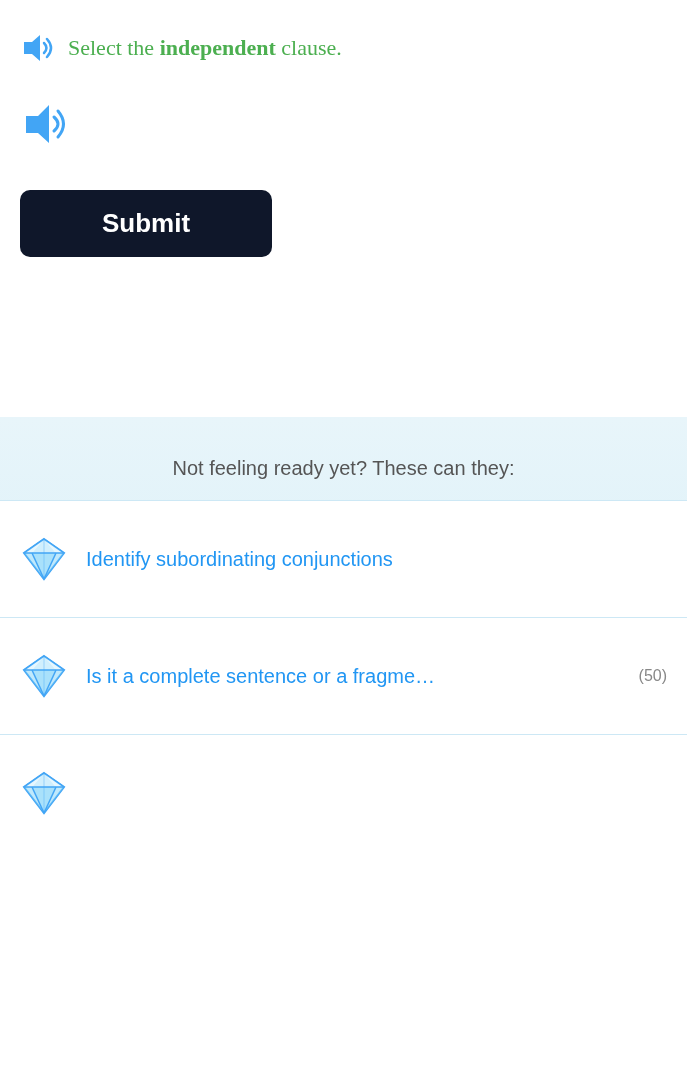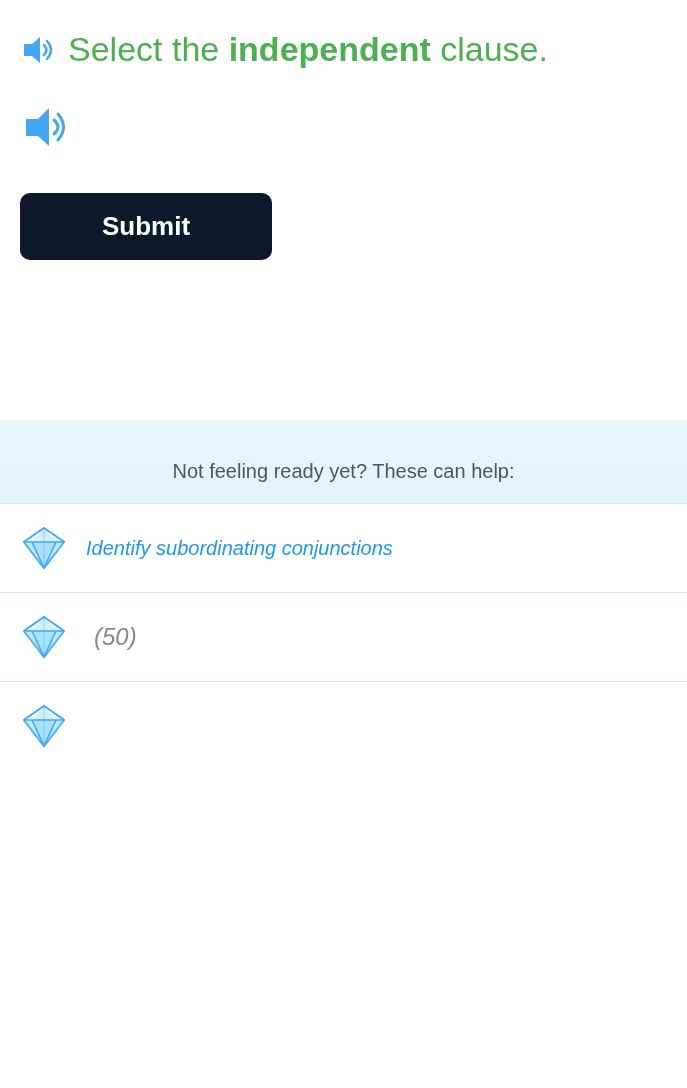--- a/index.html
+++ b/index.html
@@ -24,23 +24,24 @@
     }
 
     .speaker-icon-small {
       width: 36px;
       height: 36px;
       flex-shrink: 0;
       margin-right: 12px;
     }
 
     .instruction-text {
-      font-size: 34px;
+      font-size: 22px;
       color: #4caf50;
       font-weight: normal;
+      font-family: Liberation Serif, serif;
     }
 
     .instruction-text strong {
       font-weight: 800;
     }
 
     .sentence-row {
       display: flex;
       align-items: flex-start;
       margin-bottom: 40px;
@@ -99,46 +100,45 @@
     }
 
     .help-list {
       background: #fff;
       border-top: 1px solid #cde8f5;
     }
 
     .help-item {
       display: flex;
       align-items: center;
-      padding: 20px 20px;
+      padding: 34px 20px;
       border-bottom: 1px solid #cde8f5;
       cursor: pointer;
       background: #fff;
-      font-style: italic;
     }
 
     .help-item:last-child {
       border-bottom: none;
     }
 
     .diamond-icon {
       width: 48px;
       height: 48px;
       flex-shrink: 0;
       margin-right: 18px;
     }
 
     .help-item-text {
       font-size: 20px;
       color: #2196f3;
       flex: 1;
     }
 
     .help-item-badge {
-      font-size: 24px;
+      font-size: 16px;
       color: #888;
       margin-left: 8px;
     }
 
     
     .speaker-svg {
       display: block;
     }
   </style>
 </head>
@@ -163,21 +163,21 @@
       <path d="M34,19 Q42,26 34,33" stroke="#42a5f5" stroke-width="3" fill="none" stroke-linecap="round"></path>
       <path d="M38,13 Q49,26 38,39" stroke="#42a5f5" stroke-width="3" fill="none" stroke-linecap="round"></path>
     </svg>
   </div>
 
   <button class="submit-btn">Submit</button>
 
 </div>
 
 <div class="work-it-out-section">
-  <p class="work-it-out-subtitle">Not feeling ready yet? These can help:</p>
+  <p class="work-it-out-subtitle">Not feeling ready yet? These can they:</p>
 
   <div class="help-list">
 
     <div class="help-item">
       <svg class="diamond-icon" viewBox="0 0 48 48" xmlns="http://www.w3.org/2000/svg">
         <polygon points="24,4 44,18 24,44 4,18" fill="none" stroke="#42a5f5" stroke-width="2"></polygon>
         <polygon points="24,4 36,18 24,44 12,18" fill="#b3e5fc" opacity="0.6"></polygon>
         <polygon points="4,18 44,18 24,44" fill="#81d4fa" opacity="0.5"></polygon>
         <polygon points="24,4 44,18 36,18" fill="#e1f5fe" opacity="0.8"></polygon>
         <polygon points="24,4 12,18 4,18" fill="#e1f5fe" opacity="0.8"></polygon>
@@ -198,20 +198,21 @@
         <polygon points="4,18 44,18 24,44" fill="#81d4fa" opacity="0.5"></polygon>
         <polygon points="24,4 44,18 36,18" fill="#e1f5fe" opacity="0.8"></polygon>
         <polygon points="24,4 12,18 4,18" fill="#e1f5fe" opacity="0.8"></polygon>
         <line x1="4" y1="18" x2="44" y2="18" stroke="#42a5f5" stroke-width="1.5"></line>
         <line x1="24" y1="4" x2="4" y2="18" stroke="#42a5f5" stroke-width="1.5"></line>
         <line x1="24" y1="4" x2="44" y2="18" stroke="#42a5f5" stroke-width="1.5"></line>
         <line x1="12" y1="18" x2="24" y2="44" stroke="#42a5f5" stroke-width="1.5"></line>
         <line x1="36" y1="18" x2="24" y2="44" stroke="#42a5f5" stroke-width="1.5"></line>
         <line x1="24" y1="4" x2="24" y2="44" stroke="#42a5f5" stroke-width="1" opacity="0.4"></line>
       </svg>
+      <span class="help-item-text">Is it a complete sentence or a fragme…</span>
       <span class="help-item-badge">(50)</span>
     </div>
 
     <div class="help-item">
       <svg class="diamond-icon" viewBox="0 0 48 48" xmlns="http://www.w3.org/2000/svg">
         <polygon points="24,4 44,18 24,44 4,18" fill="none" stroke="#42a5f5" stroke-width="2"></polygon>
         <polygon points="24,4 36,18 24,44 12,18" fill="#b3e5fc" opacity="0.6"></polygon>
         <polygon points="4,18 44,18 24,44" fill="#81d4fa" opacity="0.5"></polygon>
         <polygon points="24,4 44,18 36,18" fill="#e1f5fe" opacity="0.8"></polygon>
         <polygon points="24,4 12,18 4,18" fill="#e1f5fe" opacity="0.8"></polygon>

